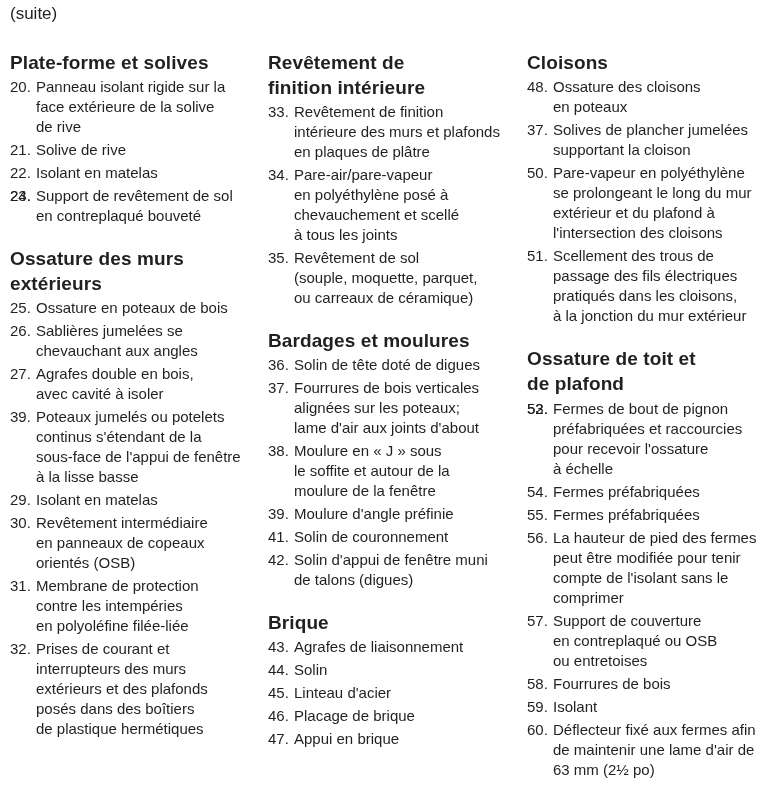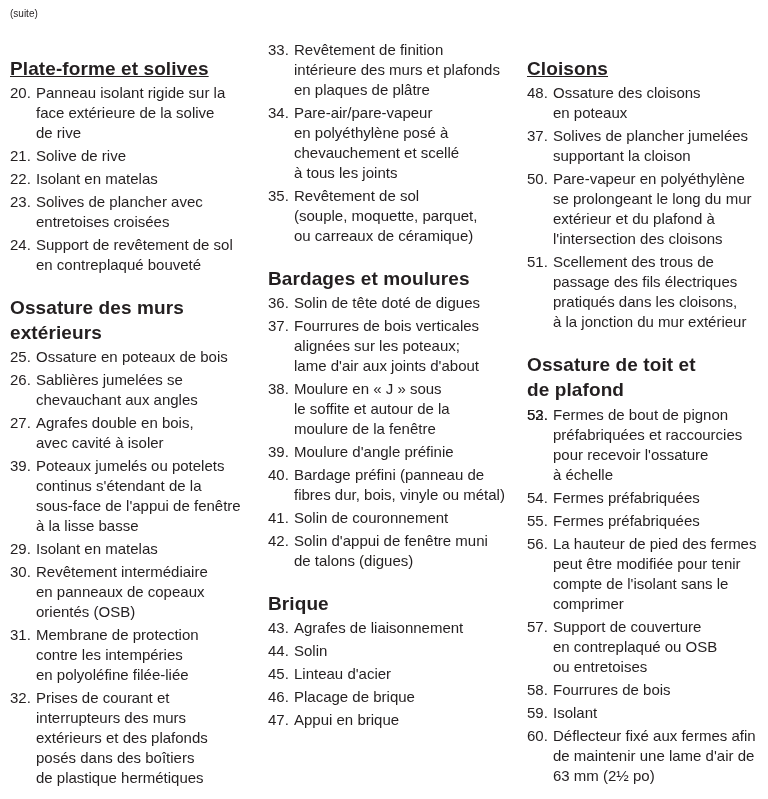--- a/index.html
+++ b/index.html
@@ -7,40 +7,40 @@
     width: 768px;
     height: 799px;
     background: #ffffff;
     color: #231f20;
     font-family: "Liberation Sans", sans-serif;
     overflow: hidden;
     -webkit-font-smoothing: antialiased;
   }
   .page { padding: 6px 0 0 10px; }
   .suite {
-    font-size: 10px;
+    font-size: 17px;
     line-height: 16px;
   }
   .columns {
     display: flex;
     margin-top: 18px;
   }
   .col { flex: 0 0 auto; }
   .col-1 { width: 258px; }
   .col-2 { width: 259px; }
   .col-3 { width: 241px; }
   .section-title {
     font-size: 19px;
     font-weight: 700;
     line-height: 25px;
     margin: 20px 0 2px 0;
     white-space: pre-line;
     letter-spacing: 0.1px;
   }
-  .section:first-child .section-title { margin-top: 16px; text-decoration: underline; }
+  .section:first-child .section-title { margin-top: 10px; }
   .items {
     list-style: none;
     margin: 0;
     padding: 0;
   }
   .item {
     position: relative;
     padding-left: 26px;
     margin: 0 0 3px 0;
     font-size: 15px;
@@ -75,22 +75,20 @@
     <span class="txt">Solive de rive</span>
   </li>
 
   <li class="item">
     <span class="num">22.</span>
     <span class="txt">Isolant en matelas</span>
   </li>
 
   <li class="item">
     <span class="num">23.</span>
-    <span class="txt">Solives de plancher avec
-entretoises croisées</span>
   </li>
 
   <li class="item">
     <span class="num">24.</span>
     <span class="txt">Support de revêtement de sol
 en contreplaqué bouveté</span>
   </li>
 </ol>
   </section>
 
@@ -148,20 +146,22 @@
 interrupteurs des murs
 extérieurs et des plafonds
 posés dans des boîtiers
 de plastique hermétiques</span>
   </li>
 </ol>
   </section>
 </div>
     <div class="col col-2">
   <section class="section">
+    <h2 class="section-title">Revêtement de
+finition intérieure</h2>
     <ol class="items">
   <li class="item">
     <span class="num">33.</span>
     <span class="txt">Revêtement de finition
 intérieure des murs et plafonds
 en plaques de plâtre</span>
   </li>
 
   <li class="item">
     <span class="num">34.</span>
@@ -200,25 +200,20 @@
     <span class="txt">Moulure en « J » sous
 le soffite et autour de la
 moulure de la fenêtre</span>
   </li>
 
   <li class="item">
     <span class="num">39.</span>
     <span class="txt">Moulure d'angle préfinie</span>
   </li>
 
-  <li class="item">
-    <span class="num">40.</span>
-    <span class="txt">Bardage préfini (panneau de
-fibres dur, bois, vinyle ou métal)</span>
-  </li>
 
   <li class="item">
     <span class="num">41.</span>
     <span class="txt">Solin de couronnement</span>
   </li>
 
   <li class="item">
     <span class="num">42.</span>
     <span class="txt">Solin d'appui de fenêtre muni
 de talons (digues)</span>

